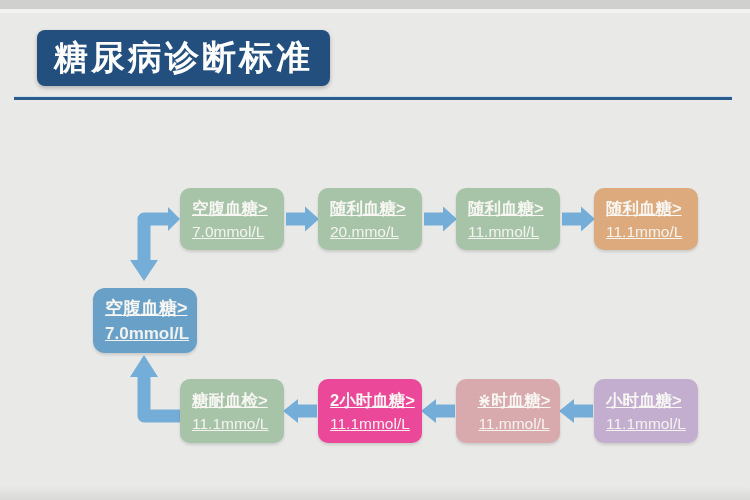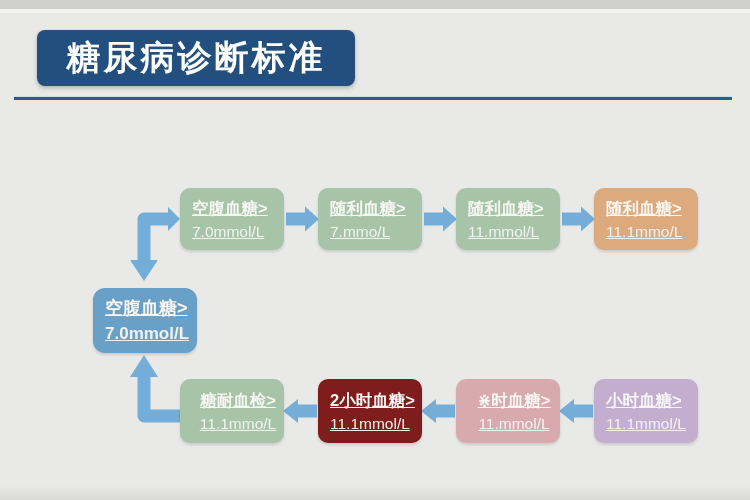--- a/index.html
+++ b/index.html
@@ -7,21 +7,21 @@
     width:750px;height:500px;overflow:hidden;
     background:#e9e9e8;
     font-family:"Liberation Sans","DejaVu Sans",sans-serif;
   }
   .stage{position:relative;width:750px;height:500px;background:#e9e9e8;}
   .strip-top{position:absolute;left:0;top:0;width:750px;height:9px;background:#d0d0cf;}
   .strip-sliver{position:absolute;left:0;top:9px;width:750px;height:4px;background:#f3f3f1;}
   .strip-bottom{position:absolute;left:0;bottom:0;width:750px;height:14px;
     background:linear-gradient(to bottom,rgba(0,0,0,0),rgba(0,0,0,0.07));}
   .title-bar{
-    position:absolute;left:37px;top:30px;width:318px;height:56px;
+    position:absolute;left:37px;top:30px;width:293px;height:56px;
     background:#234f7e;border-radius:8px;
     display:flex;align-items:center;justify-content:center;
     color:#fdfdfc;font-size:34px;font-weight:bold;letter-spacing:3px;
     box-shadow:0 2px 4px rgba(0,0,0,0.25);
   }
   .rule{
     position:absolute;left:14px;top:96px;width:718px;height:3px;
     background:#2a5c8e;border-top:1.5px solid #cfe0ef;
   }
   .node{
@@ -29,21 +29,21 @@
     display:flex;flex-direction:column;justify-content:center;
     padding-left:12px;box-sizing:border-box;
     color:#f7f6f2;
     box-shadow:0 2px 3px rgba(0,0,0,0.13);
     text-decoration:underline;
   }
   .node .node-label{font-size:16.5px;font-weight:600;line-height:1.5;}
   .node .node-value{font-size:15.5px;font-weight:400;line-height:1.4;opacity:0.96;}
   .node-green{background:#a7c4a9;}
   .node-orange{background:#ddaa7d;}
-  .node-yellow{background:#7f1d1d;}
+  .node-yellow{background:#ec4899;}
   .node-pink{background:#d9aaad;text-align:center;}
   .node-purple{background:#c3aed0;}
   .node-blue{background:#68a0c8;border-radius:12px;}
   .node-blue .node-label{font-size:18px;font-weight:bold;}
   .node-blue .node-value{font-size:17px;font-weight:600;}
   .row-top{top:188px;height:62px;width:104px;}
   .row-bottom{top:379px;height:64px;width:104px;}
   .connectors{position:absolute;left:0;top:0;pointer-events:none;}
 </style>
 </head>
@@ -97,37 +97,37 @@
       <polygon points="130,377 158,377 144,355" fill="#74aed8"></polygon>
     </g>
   </svg>
 
   <div class="node node-green row-top" style="left:180px;">
     <div class="node-label">空腹血糖&gt;</div>
     <div class="node-value">7.0mmol/L</div>
   </div>
   <div class="node node-green row-top" style="left:318px;">
     <div class="node-label">随利血糖&gt;</div>
-    <div class="node-value">7.mmo/L</div>
+    <div class="node-value">20.mmo/L</div>
   </div>
   <div class="node node-green row-top" style="left:456px;">
     <div class="node-label">随利血糖&gt;</div>
     <div class="node-value">11.mmol/L</div>
   </div>
   <div class="node node-orange row-top" style="left:594px;">
     <div class="node-label">随利血糖&gt;</div>
     <div class="node-value">11.1mmo/L</div>
   </div>
 
   <div class="node node-blue" style="left:93px;top:288px;width:104px;height:65px;">
     <div class="node-label">空腹血糖&gt;</div>
     <div class="node-value">7.0mmol/L</div>
   </div>
 
-  <div class="node node-green row-bottom" style="left:180px;align-items:center;">
+  <div class="node node-green row-bottom" style="left:180px;">
     <div class="node-label">糖耐血检&gt;</div>
     <div class="node-value">11.1mmo/L</div>
   </div>
   <div class="node node-yellow row-bottom" style="left:318px;">
     <div class="node-label">2小时血糖&gt;</div>
     <div class="node-value">11.1mmol/L</div>
   </div>
   <div class="node node-pink row-bottom" style="left:456px;">
     <div class="node-label">⋇时血糖&gt;</div>
     <div class="node-value">11.mmol/L</div>

